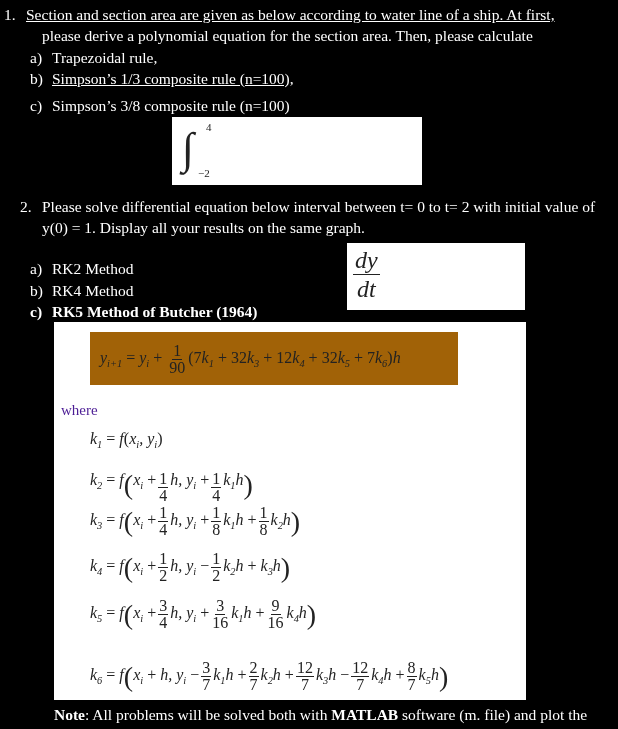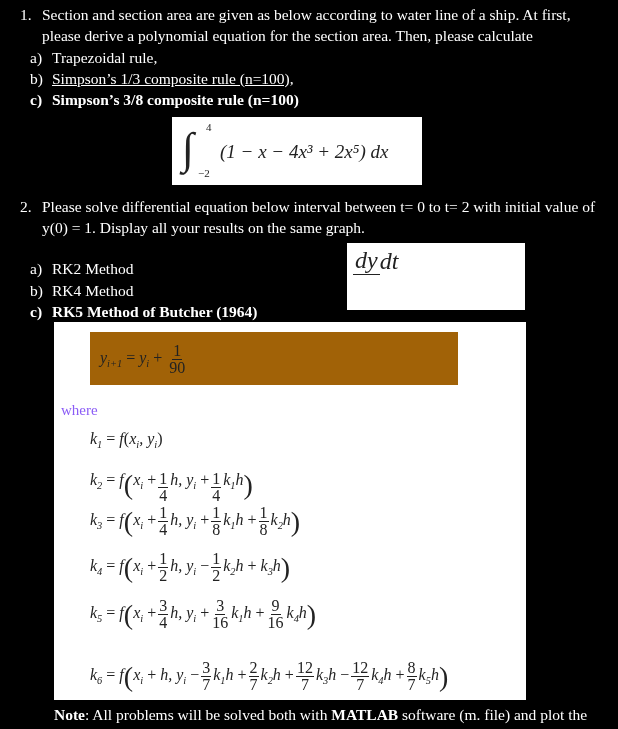--- a/index.html
+++ b/index.html
@@ -16,75 +16,75 @@
   .up { font-style:normal; }
   .frac { display:inline-flex; flex-direction:column; align-items:center; vertical-align:middle; line-height:1; margin:0 2px; }
   .frac > span { display:block; padding:0 1px; }
   .frac > .n { border-bottom:1px solid #222; }
   sub, sup { font-size:65%; }
   .big { font-size:28px; font-style:normal; vertical-align:middle; line-height:1; }
 </style>
 </head>
 <body>
 
-<div class="abs txt" style="left:20px;top:4px;">
+<div class="abs txt" style="left:4px;top:4px;text-decoration:underline;">
   <span class="num">1.</span><span>Section and section area are given as below according to water line of a ship. At first,</span>
 </div>
 <div class="abs txt" style="left:42px;top:25px;">please derive a polynomial equation for the section area. Then, please calculate</div>
 <div class="abs txt" style="left:30px;top:47px;">
   <span class="sub">a)</span><span>Trapezoidal rule,</span>
 </div>
 <div class="abs txt" style="left:30px;top:68px;text-decoration:underline;">
   <span class="sub">b)</span><span>Simpson’s 1/3 composite rule (n=100),</span>
 </div>
-<div class="abs txt" style="left:30px;top:89px;font-weight:bold;">
+<div class="abs txt" style="left:30px;top:95px;">
   <span class="sub">c)</span><span>Simpson’s 3/8 composite rule (n=100)</span>
 </div>
 
 <div class="abs wbox" style="left:172px;top:117px;width:250px;height:68px;">
   <div class="abs" style="left:10px;top:6px;">
     <span style="font-size:44px;line-height:52px;color:#222;">∫</span>
   </div>
   <span class="abs math up" style="left:34px;top:4px;font-size:11px;">4</span>
   <span class="abs math up" style="left:26px;top:50px;font-size:11px;">−2</span>
-  <span class="abs math" style="left:48px;top:24px;font-size:19px;white-space:nowrap;">(1 − x − 4x³ + 2x⁵) dx</span>
 </div>
 
 <div class="abs txt" style="left:20px;top:196px;">
   <span class="num">2.</span><span>Please solve differential equation below interval between t= 0  to t= 2 with initial value of</span>
 </div>
 <div class="abs txt" style="left:42px;top:217px;">y(0) = 1. Display all your results on the same graph.</div>
 <div class="abs txt" style="left:30px;top:258px;">
   <span class="sub">a)</span><span>RK2 Method</span>
 </div>
 <div class="abs txt" style="left:30px;top:280px;">
   <span class="sub">b)</span><span>RK4 Method</span>
 </div>
 <div class="abs txt" style="left:30px;top:301px;font-weight:bold;">
   <span class="sub">c)</span><span>RK5 Method of Butcher (1964)</span>
 </div>
 
 <div class="abs wbox" style="left:347px;top:243px;width:178px;height:67px;">
-  <div class="abs math" style="left:6px;top:3px;font-size:24px;display:flex;flex-direction:row;align-items:center;line-height:28px;">
+  <div class="abs math" style="left:6px;top:3px;font-size:24px;display:flex;flex-direction:column;align-items:center;line-height:28px;">
     <span style="border-bottom:1.5px solid #222;padding:0 2px;">dy</span>
     <span>dt</span>
   </div>
 </div>
 
 <div class="abs wbox" style="left:54px;top:322px;width:472px;height:378px;">
   <div class="abs" style="left:36px;top:10px;width:368px;height:53px;background:#a16207;">
     <div class="abs math" style="left:10px;top:10px;font-size:16px;white-space:nowrap;display:flex;align-items:center;height:34px;">
       <span>y<sub>i+1</sub>&nbsp;<span class="up">=</span>&nbsp;y<sub>i</sub>&nbsp;<span class="up">+</span>&nbsp;</span>
       <span class="frac up">
           <span class="n">1</span>
           <span>90</span>
         </span>
+      <span><span class="up">(7</span>k<sub>1</sub> <span class="up">+ 32</span>k<sub>3</sub> <span class="up">+ 12</span>k<sub>4</sub> <span class="up">+ 32</span>k<sub>5</sub> <span class="up">+ 7</span>k<sub>6</sub><span class="up">)</span>h</span>
     </div>
   </div>
-  <div class="abs" style="left:7px;top:80px;font-size:15px;color:#8b5cf6;">where</div>
+  <div class="abs" style="left:7px;top:80px;font-size:15px;color:#4c1d95;">where</div>
 
   <div class="abs math" style="left:36px;top:108px;font-size:16px;white-space:nowrap;">
     k<sub>1</sub> <span class="up">=</span> f<span class="up">(</span>x<sub>i</sub>, y<sub>i</sub><span class="up">)</span>
   </div>
 
   <div class="abs math" style="left:36px;top:136px;font-size:16px;white-space:nowrap;display:flex;margin-top:13px;">
     <span>k<sub>2</sub> <span class="up">=</span> f</span>
       <span class="big">(</span>
       <span>x<sub>i</sub> <span class="up">+</span></span>
     <span class="frac up">

